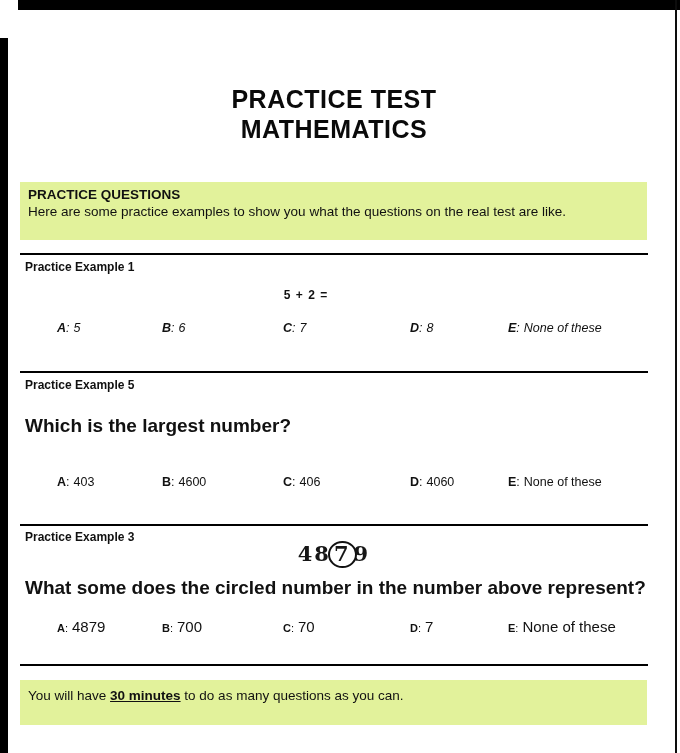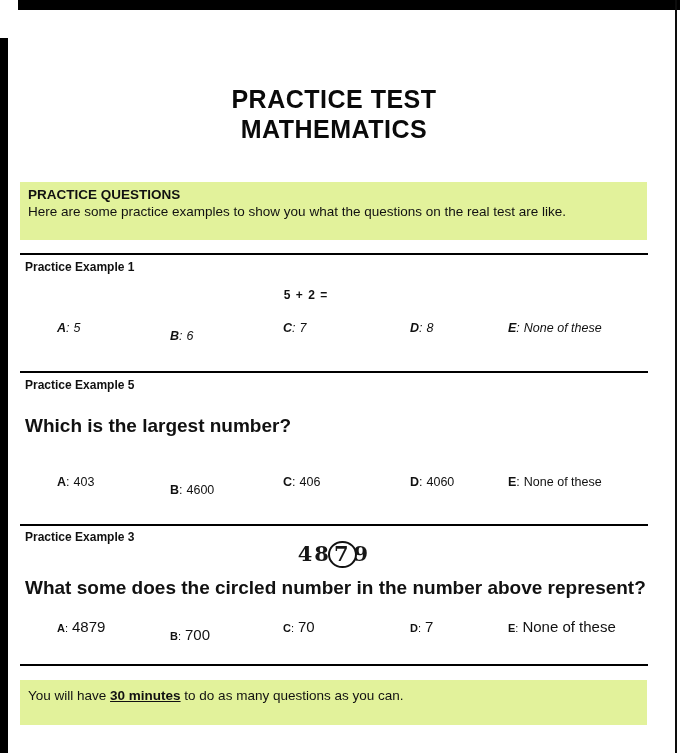--- a/index.html
+++ b/index.html
@@ -54,21 +54,21 @@
     padding:1px 4px 2px 4px;margin:0 -3px;line-height:20px;
   }
 
   .question{position:absolute;left:5px;font-size:19px;font-weight:bold;white-space:nowrap;}
   .q2{top:415px;} .q3{top:577px;}
 
   .opts{position:absolute;left:0;width:628px;height:20px;}
   .o1{top:321px;font-style:italic;} .o2{top:475px;} .o3{top:618px;}
   .opt{position:absolute;white-space:nowrap;font-size:12.5px;}
   .opt:nth-child(1){left:37px;}
-  .opt:nth-child(2){left:150px;margin-top:8px;}
+  .opt:nth-child(2){left:142px;}
   .opt:nth-child(3){left:263px;}
   .opt:nth-child(4){left:378px;padding-left:12px;}
   .opt:nth-child(5){left:488px;}
   .opt-letter{font-weight:bold;}
   .opt-value{margin-left:4px;}
   
   .o3 .opt{font-size:11px;}
   .o3 .opt-value{font-size:15px;margin-left:4px;}
   .o3 .opt:nth-child(5) .opt-value{font-size:15px;}
 

